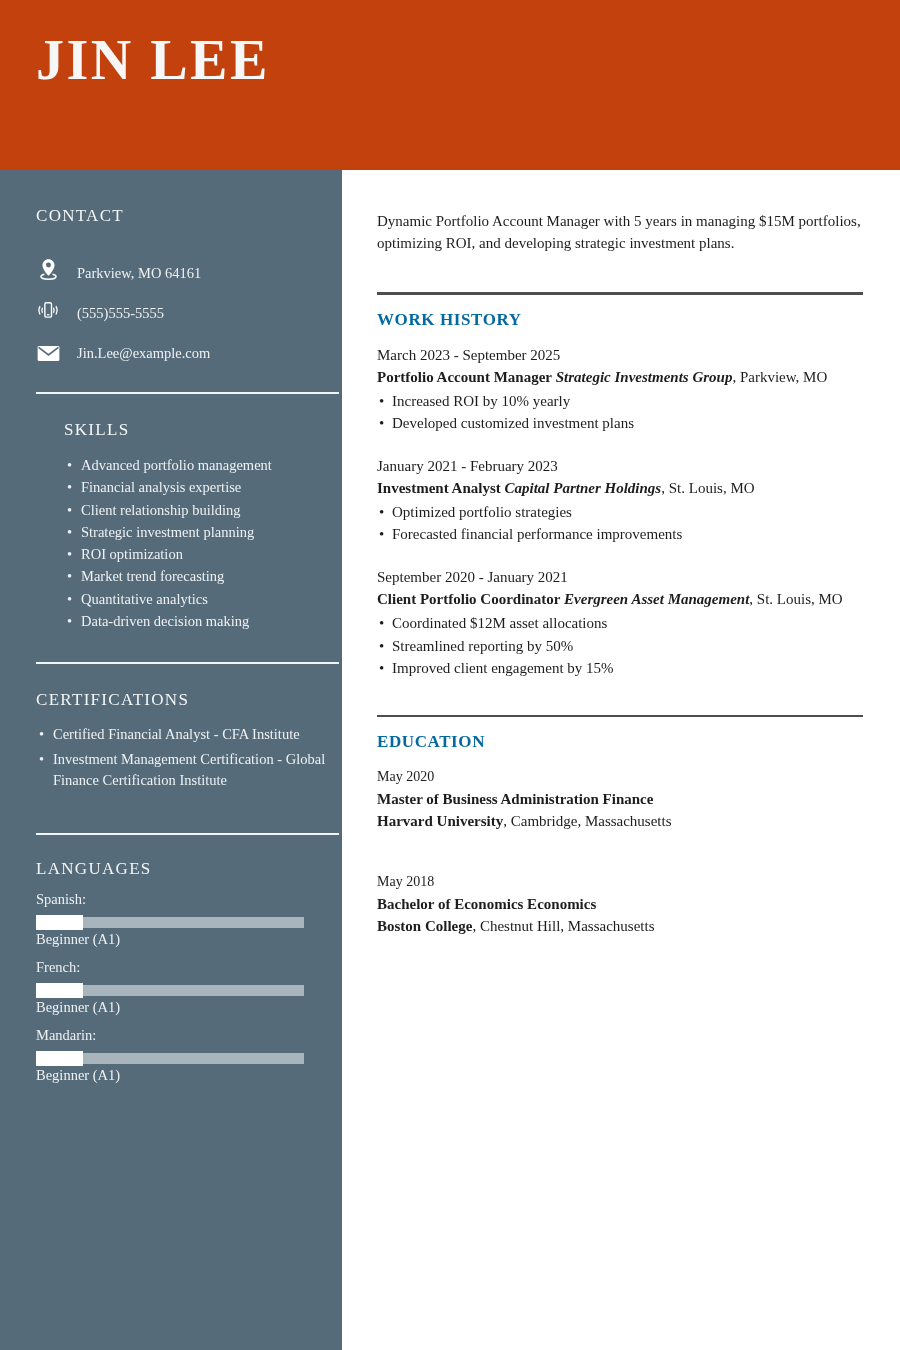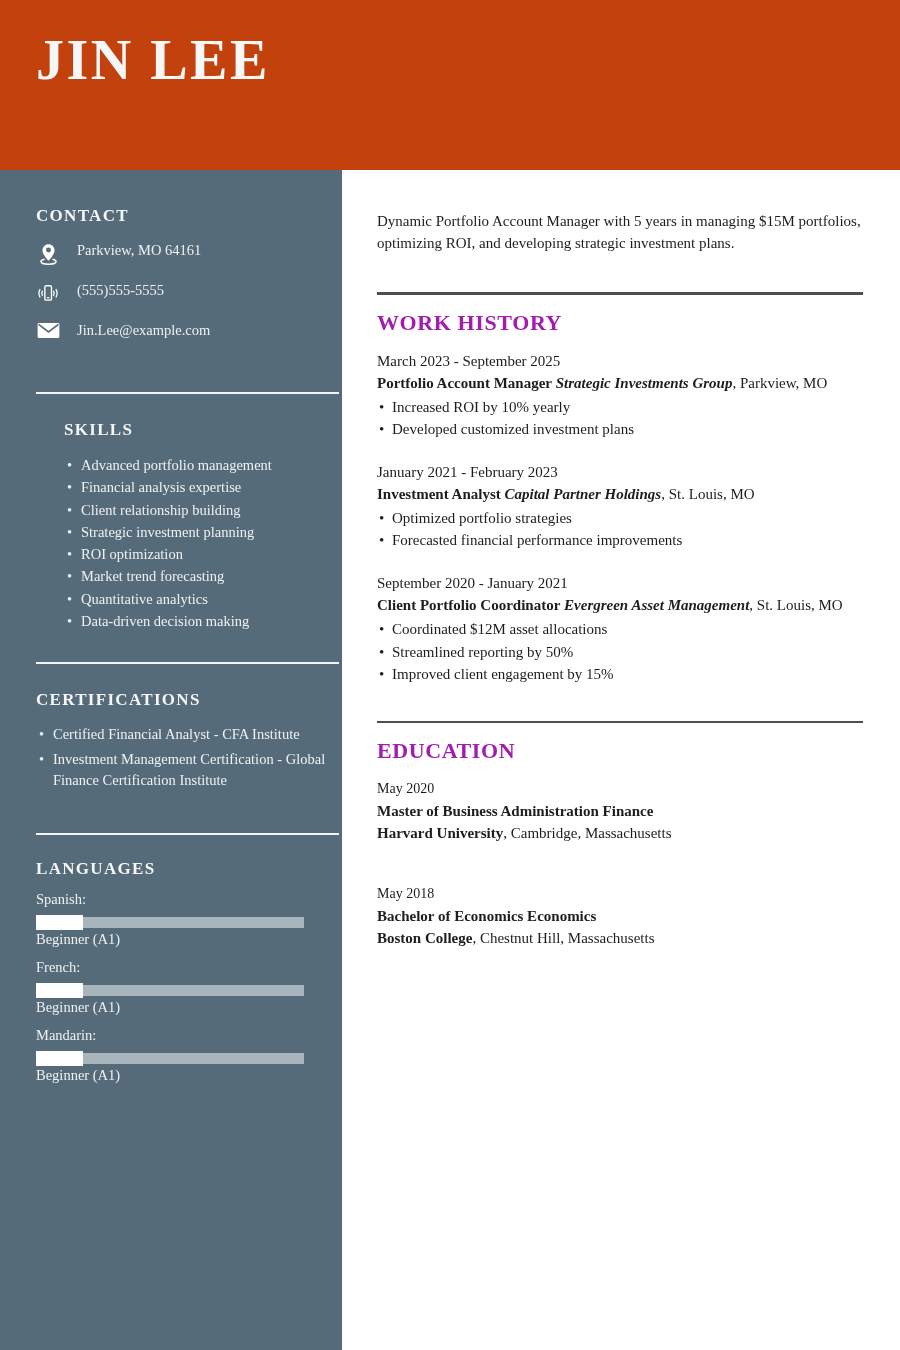--- a/index.html
+++ b/index.html
@@ -20,30 +20,30 @@
     font-size:56px; font-weight:bold; letter-spacing:2.5px;
     color:#f7f7f7; white-space:nowrap;
   }
 
   
   .sidebar {
     position:absolute; top:170px; left:0; width:342px; height:1180px;
     background:#566b7a; color:#eef1f3; padding-top:36px;
   }
   .side-h {
-    margin:0 0 0 36px; font-size:17px; font-weight:bold;
+    margin:0 0 0 36px; font-size:17px; font-weight:normal;
     letter-spacing:1.3px; color:#f4f6f7;
   }
   .sdiv {
     border:none; height:2px; background:#f2f5f6;
     margin:30px 3px 0 36px;
   }
   .contact-rows { margin-top:16px; }
   .contact-row {
-    display:flex; align-items:flex-start; gap:17px;
+    display:flex; align-items:flex-end; gap:17px;
     margin:0 10px 0 36px; height:40px;
   }
   .cicon { width:24px; display:flex; justify-content:center; flex:0 0 24px; }
   .contact-text { font-size:14.5px; }
 
   .side-list { list-style:none; margin:14px 10px 0 38px; }
   .side-list li {
     position:relative; padding-left:15px;
     font-size:14.5px; line-height:22.3px;
   }
@@ -57,22 +57,22 @@
     width:268px; height:11px; background:#a9b5bc; position:relative;
   }
   .lang-fill { position:absolute; left:0; top:-2px; height:15px; background:#ffffff; }
   .lang-level { font-size:14.5px; margin-top:3px; }
 
   
   .main { position:absolute; left:377px; top:170px; width:486px; }
   .summary { margin-top:40px; font-size:15px; line-height:22px; }
   .mdiv { border:none; height:2.5px; background:#4e4e4d; margin-top:38px; }
   .main-h {
-    margin-top:15px; font-size:22px; font-weight:bold;
-    letter-spacing:0.6px; color:#a21caf;
+    margin-top:15px; font-size:17px; font-weight:bold;
+    letter-spacing:0.6px; color:#0369a1;
   }
   .job { margin-top:15px; }
   .job-dates { font-size:15px; line-height:21px; }
   .job-title { font-size:15px; line-height:22px; white-space:nowrap; }
   .role { font-weight:bold; }
   .company { font-weight:bold; font-style:italic; }
   .blt { list-style:none; margin-top:2px; }
   .blt li {
     position:relative; padding-left:15px;
     font-size:15px; line-height:22.2px;

